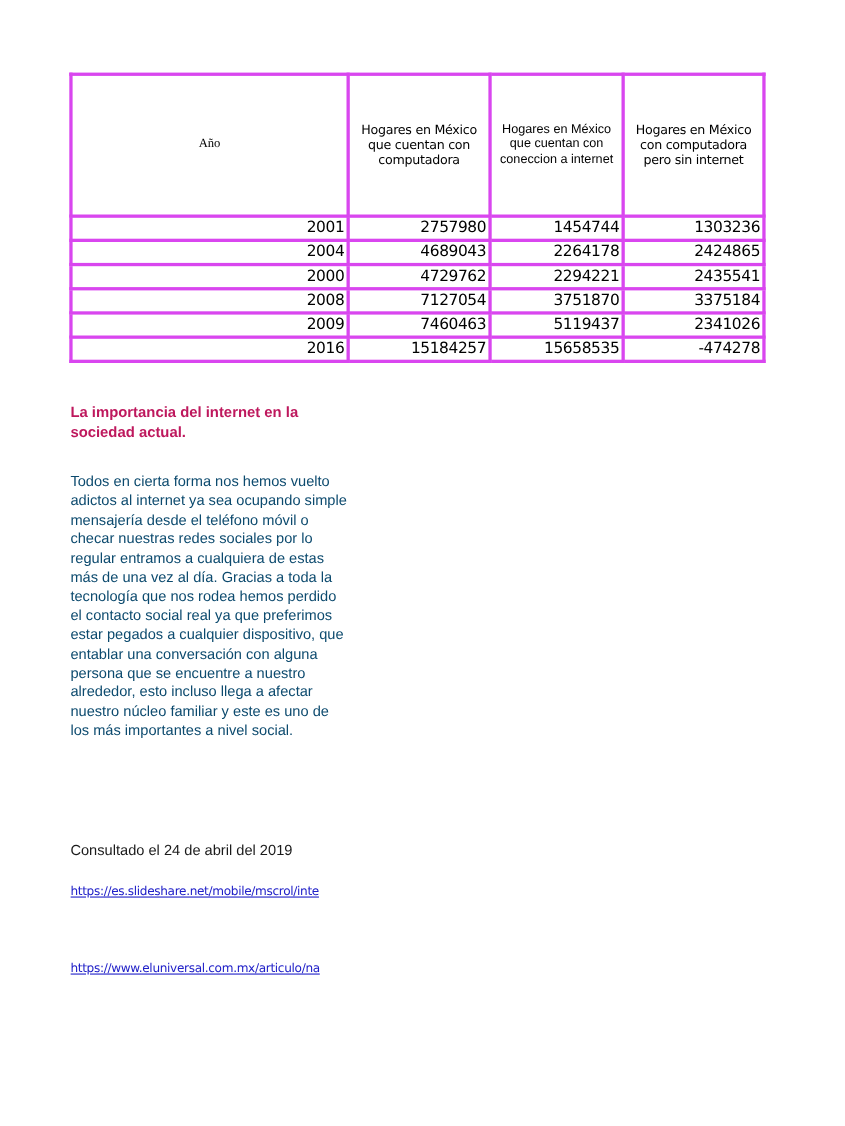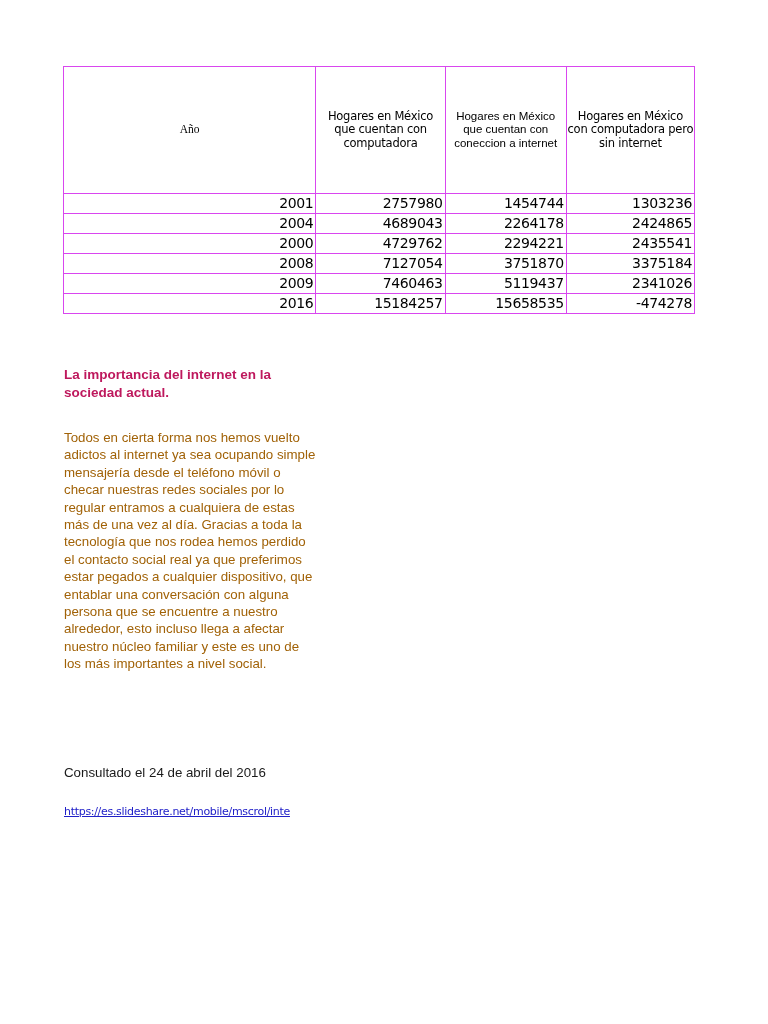--- a/index.html
+++ b/index.html
@@ -31,21 +31,21 @@
     top: 66px;
     width: 632px;
   }
   table.data-table {
     border-collapse: collapse;
     width: 632px;
     table-layout: fixed;
   }
   table.data-table td,
   table.data-table th {
-    border: 1px solid #d946ef;
+    border: 3px solid #d946ef;
     padding: 0;
     vertical-align: middle;
     font-weight: normal;
   }
 
   col.c-year   { width: 252px; }
   col.c-comp   { width: 129px; }
   col.c-inet   { width: 121px; }
   col.c-only   { width: 128px; }
 
@@ -112,21 +112,21 @@
   }
 
   .body-paragraph {
     position: absolute;
     left: 64px;
     top: 429px;
     width: 252px;
     font-family: "Liberation Sans", sans-serif;
     font-size: 13.3px;
     line-height: 17.4px;
-    color: #a16207;
+    color: #0c4a6e;
     text-align: left;
   }
 
   .consulted-line {
     position: absolute;
     left: 64px;
     top: 764px;
     font-family: "Liberation Sans", sans-serif;
     font-size: 13.3px;
     line-height: 17px;
@@ -212,20 +212,23 @@
           <td>-474278</td>
         </tr>
       </tbody>
     </table>
   </div>
 
   <div class="section-heading">La importancia del internet en la sociedad actual.</div>
 
   <div class="body-paragraph">Todos en cierta forma nos hemos vuelto adictos al internet ya sea ocupando simple mensajería  desde el teléfono móvil o checar nuestras redes sociales por lo regular entramos a cualquiera de estas más de una vez al día. Gracias a toda la tecnología que nos rodea hemos perdido el contacto social real ya que preferimos estar pegados a cualquier dispositivo, que entablar una conversación con alguna persona que se encuentre a nuestro alrededor, esto incluso llega a afectar nuestro núcleo familiar y este es uno de los más importantes a nivel social.</div>
 
-  <div class="consulted-line">Consultado el 24 de abril del 2016</div>
+  <div class="consulted-line">Consultado el 24 de abril del 2019</div>
 
   <div class="link-row link-row-1">
     <a class="doc-link" href="#">https://es.slideshare.net/mobile/mscrol/inte</a>
   </div>
 
+  <div class="link-row link-row-2">
+    <a class="doc-link" href="#">https://www.eluniversal.com.mx/articulo/na</a>
+  </div>
 
 </div>
 
 </body></html>

